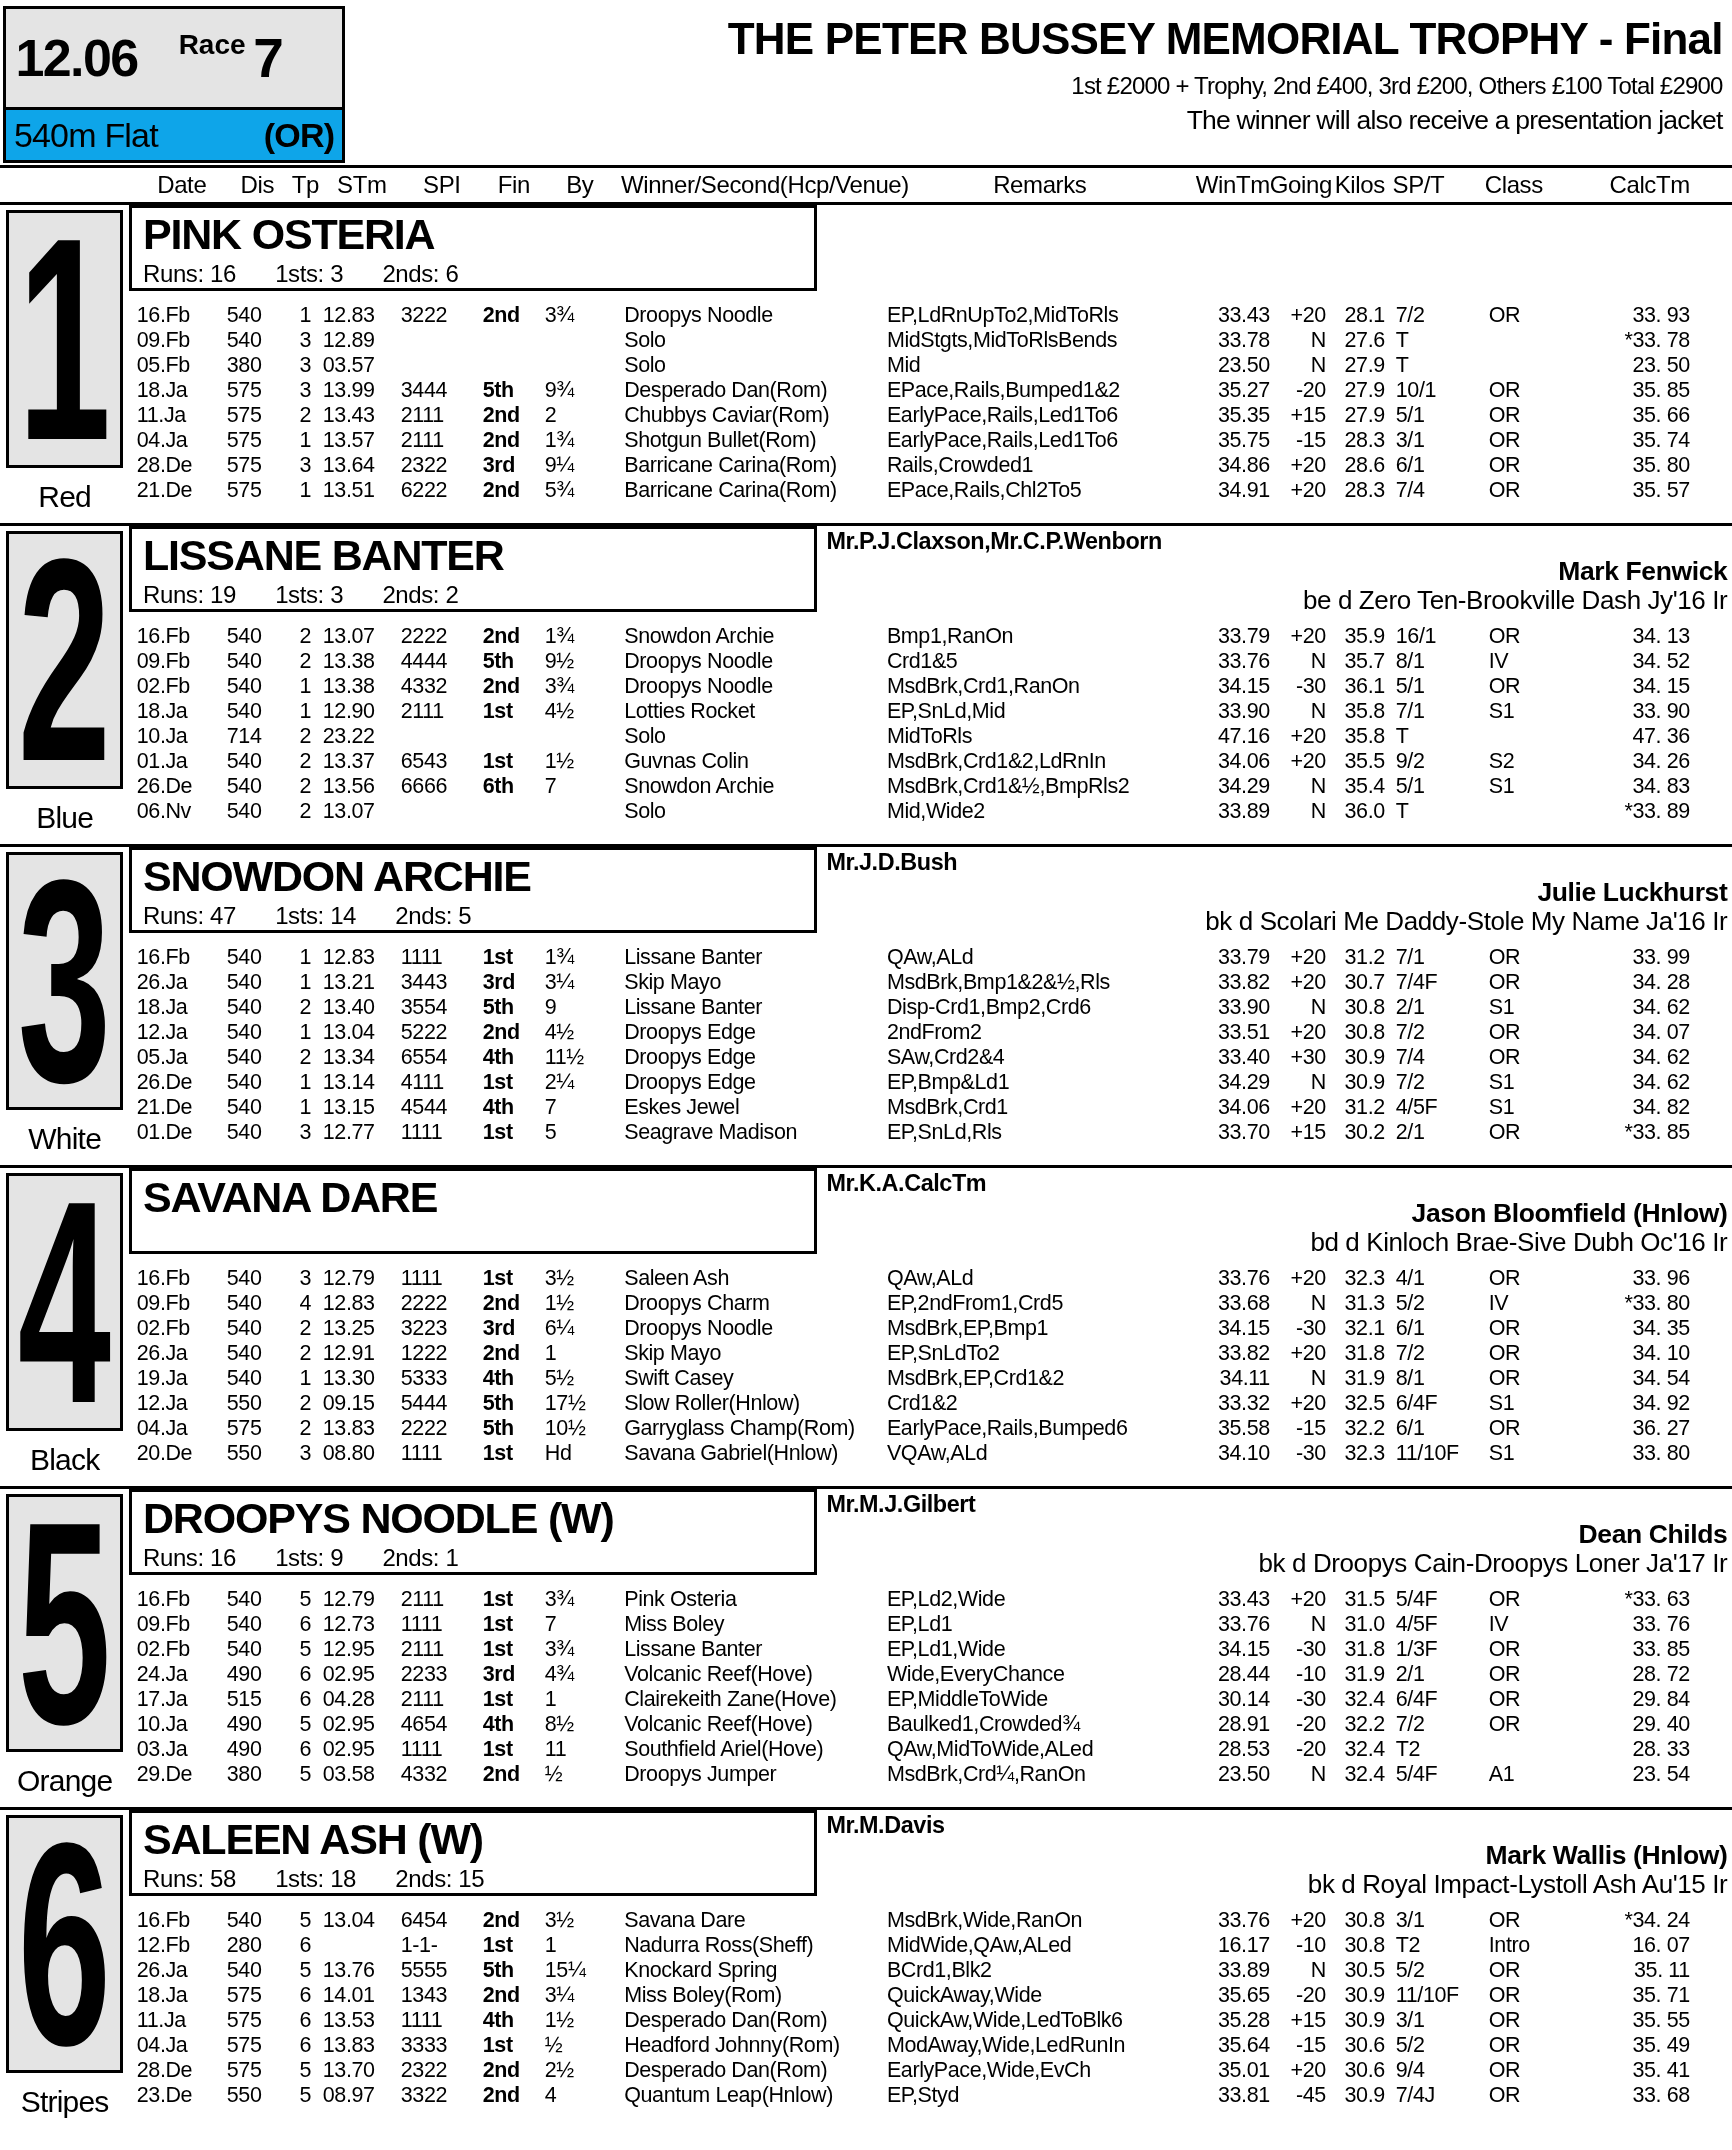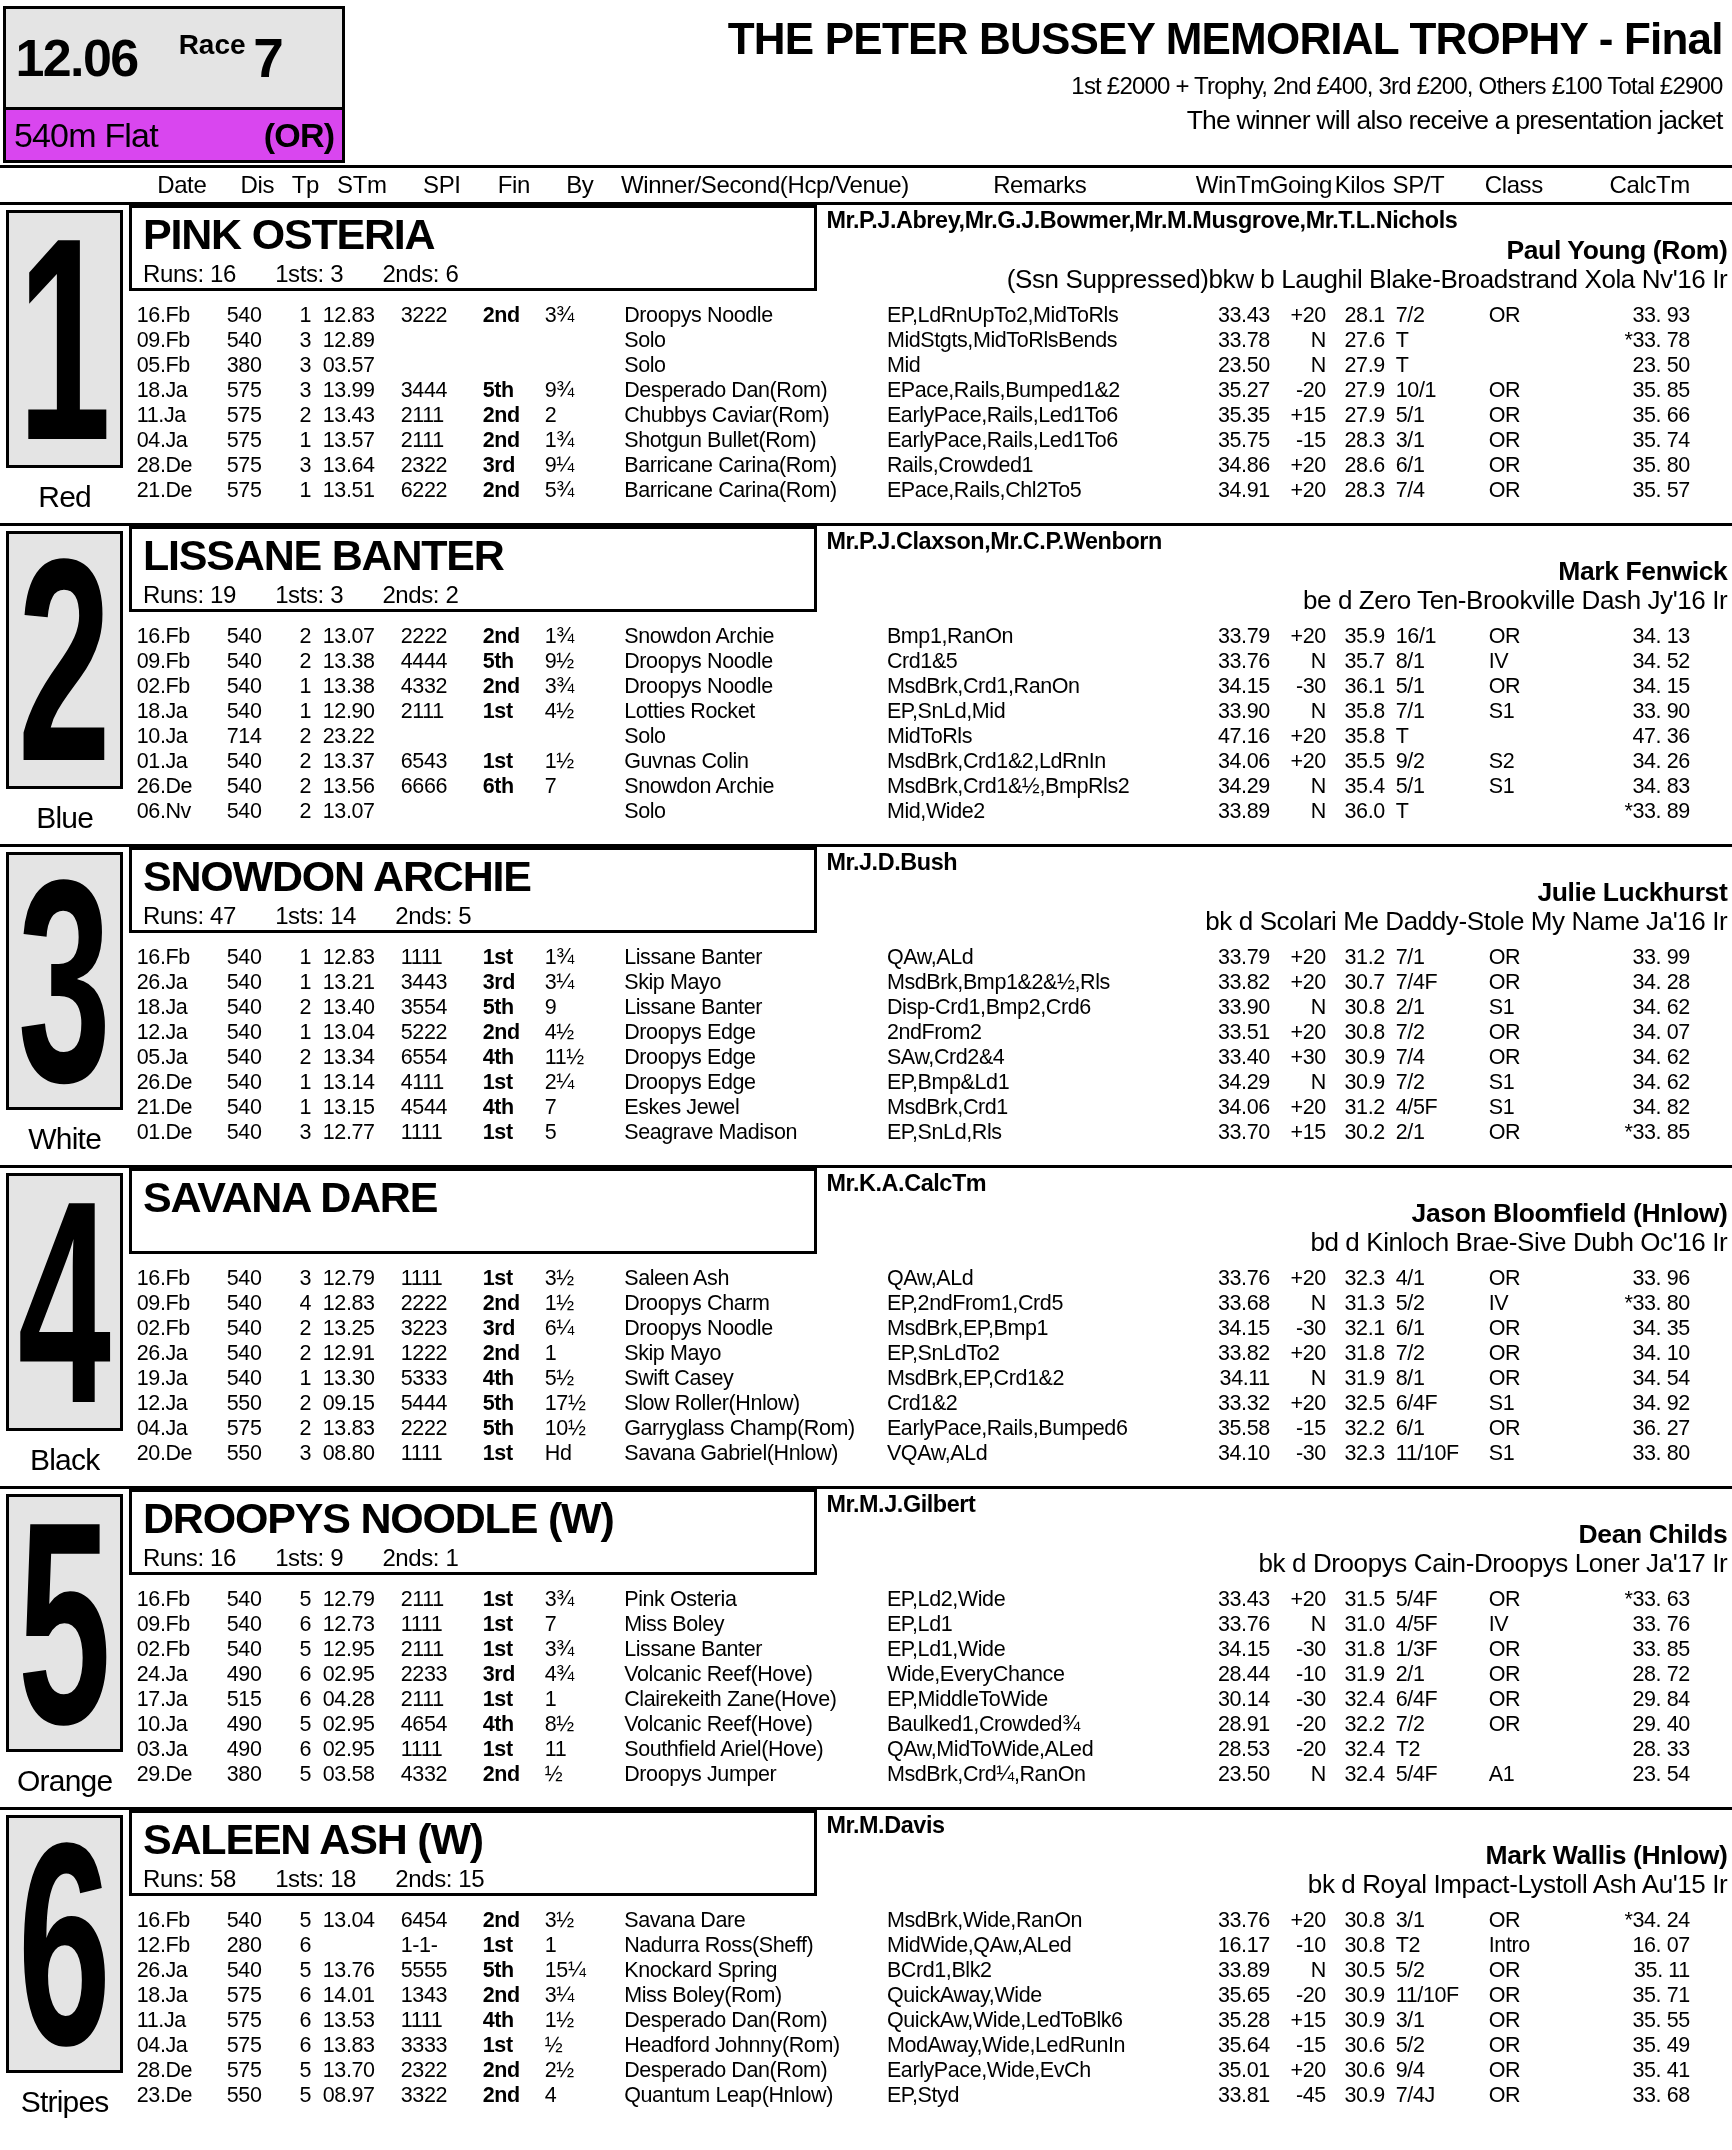--- a/index.html
+++ b/index.html
@@ -6,21 +6,21 @@
   .page{
     position:relative;
     width:1732px;height:2151px;
     overflow:hidden;
     box-sizing:border-box;
     font-family:"Liberation Sans", sans-serif;
     background:#fff;
   }
   
   .race-header{position:relative;height:165px;}
-  .race-box{position:absolute;left:3.1px;top:6.2px;width:336px;border:3.1px solid #000;background:#d946ef;}
+  .race-box{position:absolute;left:3.1px;top:6.2px;width:336px;border:3.1px solid #000;background:#0ea5e9;}
   .race-box-top{display:flex;align-items:center;background:#e4e4e4;border-bottom:3.1px solid #000;height:98px;padding:0 9.4px;}
   .race-time{font-size:52px;font-weight:bold;letter-spacing:-1.6px;}
   .race-label{font-size:28px;font-weight:bold;margin:-26.5px 0 0 41px;}
   .race-num{font-size:55px;font-weight:bold;margin-left:7.8px;}
   .race-box-bottom{display:flex;align-items:center;justify-content:space-between;height:50px;padding:0 7.8px;}
   .race-dist{font-size:34px;letter-spacing:-0.8px;}
   .race-grade{font-size:34px;font-weight:bold;letter-spacing:-0.8px;}
   .race-title{position:absolute;right:9.4px;top:14px;font-size:44px;font-weight:bold;letter-spacing:-0.8px;white-space:nowrap;}
   .prize-line{position:absolute;right:9.4px;top:72px;font-size:24px;letter-spacing:-0.8px;white-space:nowrap;}
   .note-line{position:absolute;right:9.4px;top:105px;font-size:26.5px;letter-spacing:-0.8px;white-space:nowrap;}
@@ -125,25 +125,20 @@
           <div class="dog-name">PINK OSTERIA</div>
           <div class="runs-line">
             <span>Runs:</span>
             <span>16</span><span class="gap"></span>
             <span>1sts:</span>
             <span>3</span><span class="gap"></span>
             <span>2nds:</span>
             <span>6</span>
           </div>
         </div>
-        <div class="conn">
-          <div class="owner">Mr.P.J.Abrey,Mr.G.J.Bowmer,Mr.M.Musgrove,Mr.T.L.Nichols</div>
-          <div class="trainer">Paul Young (Rom)</div>
-          <div class="breeding">(Ssn Suppressed)bkw b Laughil Blake-Broadstrand Xola Nv'16 Ir</div>
-        </div>
       </div>
       <div class="form-rows">
   <div class="grid15 form-row">
     <span class="c0">16.Fb</span>
     <span class="c1">540</span>
     <span class="c2">1</span>
     <span class="c3">12.83</span>
     <span class="c4">3222</span>
     <span class="c5">2nd</span>
     <span class="c6">3¾</span>

